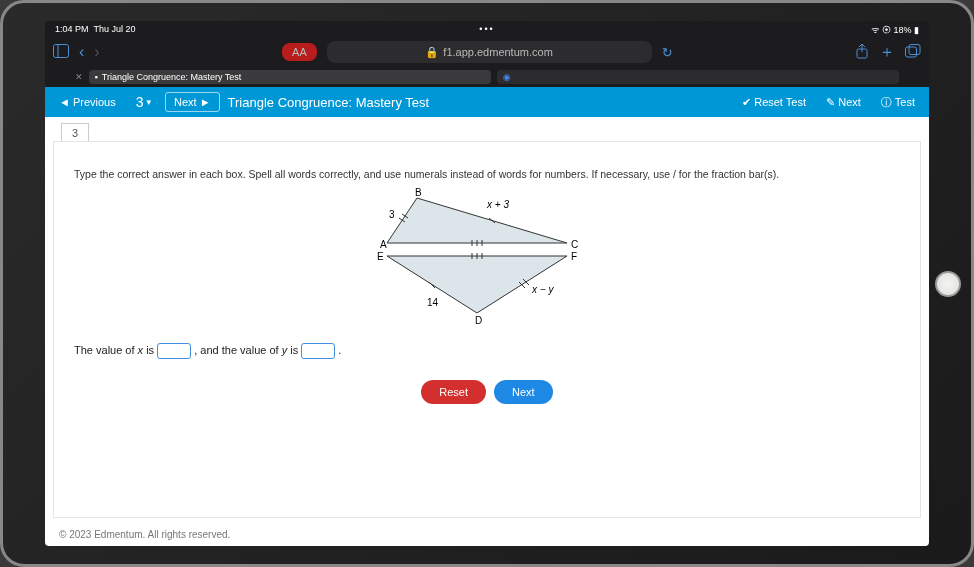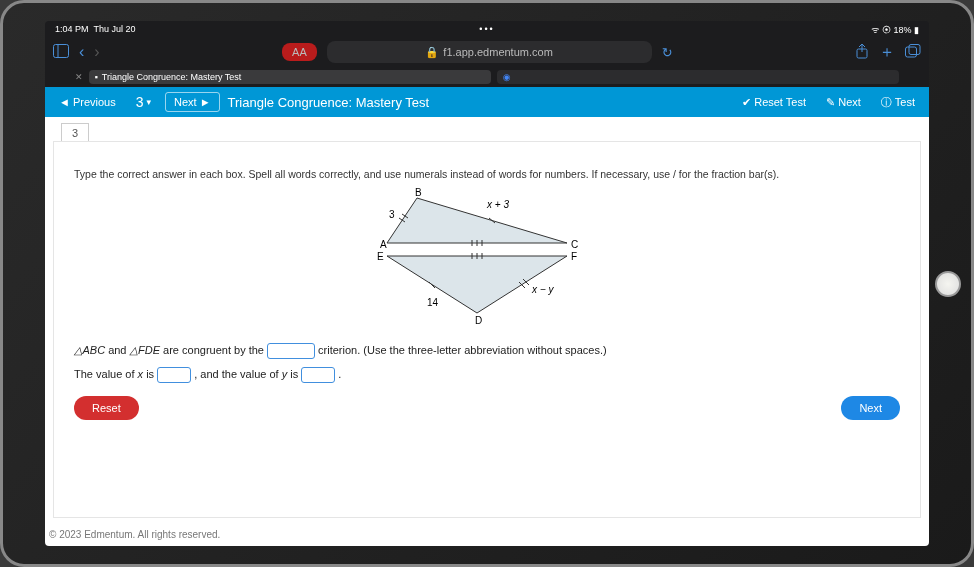--- a/index.html
+++ b/index.html
@@ -148,37 +148,37 @@
     display:inline-block;
     width:48px; height:16px;
     border:1px solid #418fde;
     border-radius:3px;
     vertical-align:middle;
     background:#fff;
   }
   .blank.sm { width:34px; }
   .action-row {
     display:flex;
-    justify-content:space-between;
+    justify-content:center;
     gap:8px;
-    margin-top:10px;
+    margin-top:18px;
   }
   .pill {
     padding:6px 18px;
     border-radius:16px;
     color:#fff;
     font-size:11px;
     font-weight:500;
     border:none;
   }
   .pill.red { background:#d32f2f; }
   .pill.blue { background:#1e88e5; }
   .footer {
     position:absolute;
-    bottom:6px; left:4px;
+    bottom:6px; left:14px;
     font-size:10px;
     color:#777;
   }
   .icon { display:inline-block; }
 </style>
 </head>
 <body>
 
 <div class="ipad-frame">
   <div class="home-button"></div>
@@ -306,25 +306,20 @@
                 <line x1="135" y1="65" x2="135" y2="71"></line>
               <line x1="82" y1="94" x2="88" y2="100"></line>
               <line x1="172" y1="94" x2="178" y2="100"></line>
                 <line x1="176" y1="91" x2="182" y2="97"></line>
             </g>
           </svg>
         </div>
 
         <div class="answer-lines">
           <div>
-            <span><i>△ABC</i> and <i>△FDE</i> are congruent by the </span>
-            <span class="blank"></span>
-            <span> criterion. (Use the three-letter abbreviation without spaces.)</span>
-          </div>
-          <div>
             <span>The value of <i>x</i> is </span>
             <span class="blank sm"></span>
             <span> , and the value of <i>y</i> is </span>
             <span class="blank sm"></span>
             <span> .</span>
           </div>
         </div>
 
         <div class="action-row">
           <button class="pill red">Reset</button>

